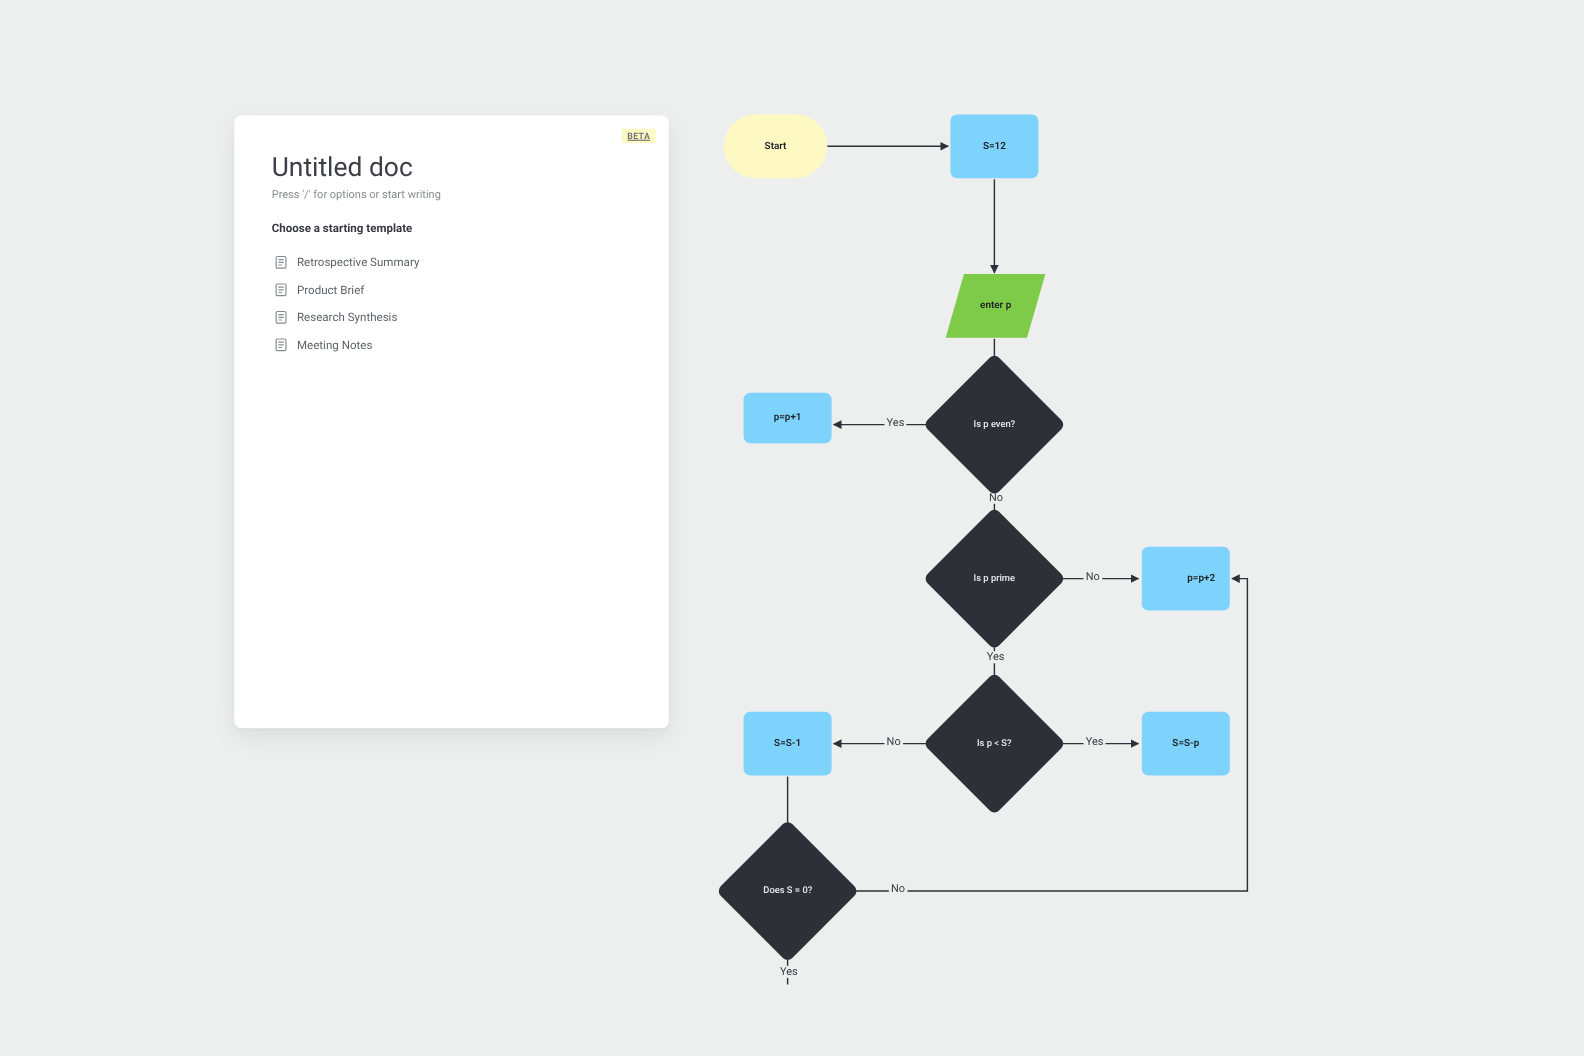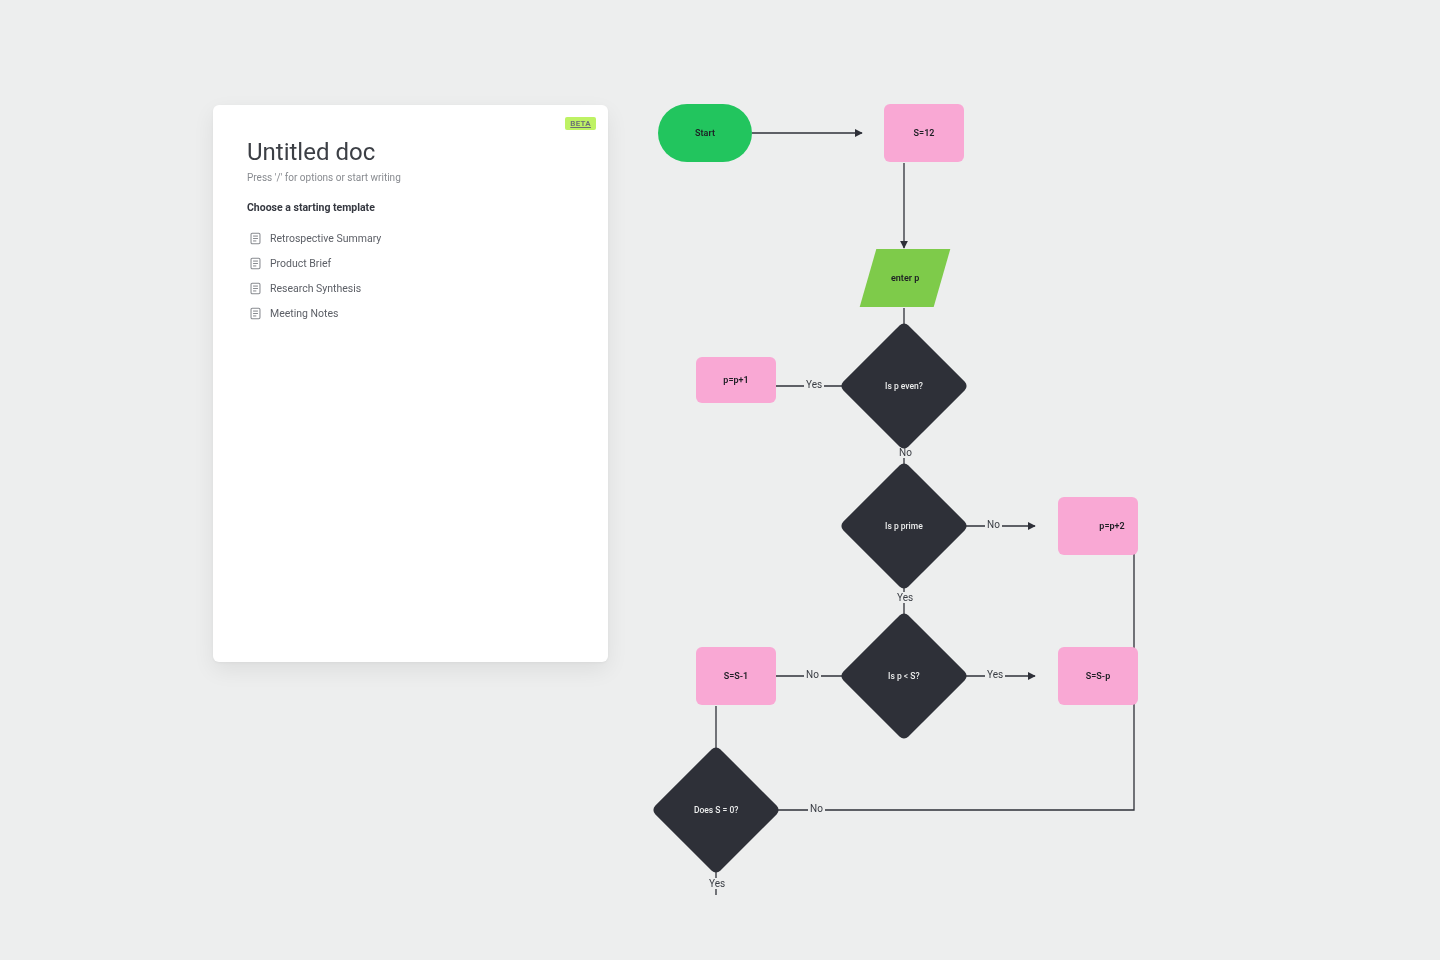--- a/index.html
+++ b/index.html
@@ -29,21 +29,21 @@
     border-radius: 6px;
     box-shadow: 0 8px 22px rgba(0,0,0,0.07), 0 1px 3px rgba(0,0,0,0.04);
   }
   .beta-badge {
     position: absolute;
     right: 12px;
     top: 12px;
     font-size: 8px;
     letter-spacing: .3px;
     color: #6b6f76;
-    background: #bef264;
+    background: #fef9c3;
     padding: 2px 5px;
     border-radius: 2px;
     font-weight: 600;
     text-decoration: underline;
   }
   .doc-inner {
     position: absolute;
     left: 34px;
     top: 33px;
     right: 34px;
@@ -94,30 +94,29 @@
     display: flex;
     align-items: center;
     justify-content: center;
     font-size: 9px;
     font-weight: 600;
     text-align: center;
     box-sizing: border-box;
   }
   
   .term {
-    background: #22c55e;
+    background: #fef9c3;
     border-radius: 999px;
     color: #1d1f24;
   }
   
   .proc {
-    background: #f9a8d4;
+    background: #7dd3fc;
     border-radius: 6px;
     color: #1d1f24;
-    margin-left: 20px;
   }
   
   .para {
     background: #7ecb4a;
     color: #1d1f24;
     transform: skewX(-16deg);
   }
   .para > span { display:inline-block; transform: skewX(16deg); }
   
   .dec {

